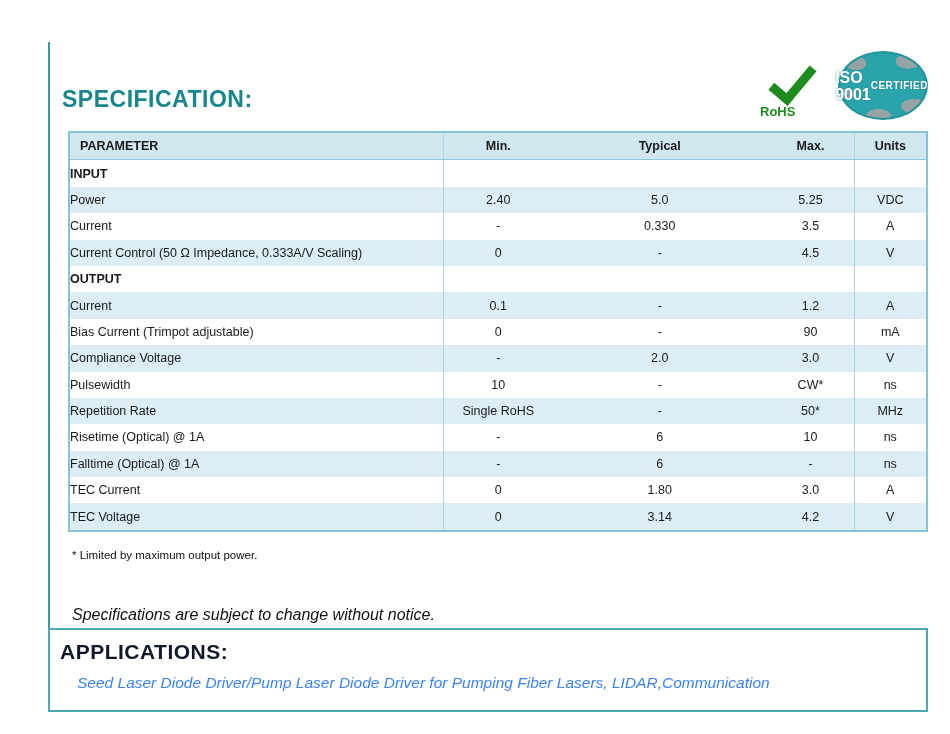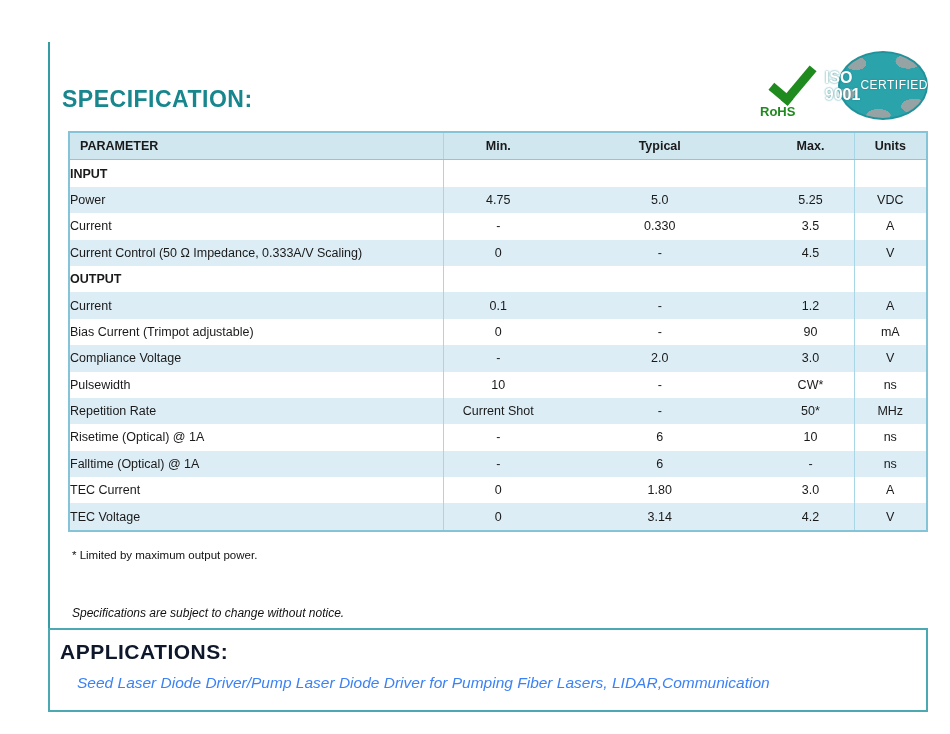--- a/index.html
+++ b/index.html
@@ -32,21 +32,21 @@
       radial-gradient(ellipse 17px 11px at 20% 18%, #96a3a4 60%, transparent 61%),
       radial-gradient(ellipse 21px 12px at 78% 15%, #96a3a4 60%, transparent 61%),
       radial-gradient(ellipse 13px 9px  at 10% 62%, #96a3a4 60%, transparent 61%),
       radial-gradient(ellipse 22px 12px at 85% 80%, #96a3a4 60%, transparent 61%),
       radial-gradient(ellipse 20px 10px at 45% 93%, #96a3a4 60%, transparent 61%),
       #2ba3ab;
     display:flex;flex-direction:row;align-items:center;justify-content:flex-end;
     box-shadow:inset 0 0 0 2px #22929a;
   }
   .iso-line1{font-size:16px;font-weight:bold;color:#ffffff;line-height:17px;text-shadow:0 0 2px #1d858d;}
-  .iso-line2{font-size:12px;font-weight:normal;color:#ffffff;line-height:13px;letter-spacing:0.5px;text-shadow:0 0 2px #1d858d;}
+  .iso-line2{font-size:10px;font-weight:bold;color:#ffffff;line-height:13px;letter-spacing:0.5px;text-shadow:0 0 2px #1d858d;}
 
   
   table.spec{
     position:absolute;left:68px;top:131px;width:860px;border-collapse:collapse;
     font-size:12.5px;table-layout:fixed;border:2px solid #85c4d7;
   }
   table.spec th, table.spec td{
     height:26.4px;padding:0;line-height:14px;vertical-align:middle;
     overflow:hidden;white-space:nowrap;
   }
@@ -55,21 +55,21 @@
   }
   table.spec thead th.param{text-align:left;padding-left:10px;margin-left:44px;}
   td.param{text-align:left;padding-left:10px;}
   td.min, td.typical, td.max, td.units{text-align:center;}
   .bsep{border-right:1px solid #a9d6e4;}
   tbody tr:nth-child(even) td{background:#dcedf5;}
   tr.section td.param{font-weight:bold;text-align:left;padding-left:0;}
 
   
   .footnote1{position:absolute;left:72px;top:549px;font-size:11.5px;color:#111;}
-  .footnote2{position:absolute;left:72px;top:606px;font-size:12px;font-style:italic;color:#111;}
+  .footnote2{position:absolute;left:72px;top:606px;font-size:16px;font-style:italic;color:#111;}
 
   
   .apps-box{
     position:absolute;left:48px;top:628px;width:876px;height:80px;
     border:2px solid #4aa9b3;background:#ffffff;
   }
   .apps-heading{
     position:absolute;left:10px;top:10px;font-size:21px;font-weight:bold;
     color:#0f172a;letter-spacing:0.5px;
   }
@@ -115,21 +115,21 @@
   <tbody>
       <tr class="section">
         <td class="param bsep">INPUT</td>
         <td class="min"></td>
         <td class="typical"></td>
         <td class="max bsep"></td>
         <td class="units"></td>
       </tr>
       <tr>
         <td class="param bsep">Power</td>
-        <td class="min">4.75</td>
+        <td class="min">2.40</td>
         <td class="typical">5.0</td>
         <td class="max bsep">5.25</td>
         <td class="units">VDC</td>
       </tr>
       <tr>
         <td class="param bsep">Current</td>
         <td class="min">-</td>
         <td class="typical">0.330</td>
         <td class="max bsep">3.5</td>
         <td class="units">A</td>
@@ -171,21 +171,21 @@
       </tr>
       <tr>
         <td class="param bsep">Pulsewidth</td>
         <td class="min">10</td>
         <td class="typical">-</td>
         <td class="max bsep">CW*</td>
         <td class="units">ns</td>
       </tr>
       <tr>
         <td class="param bsep">Repetition Rate</td>
-        <td class="min">Current Shot</td>
+        <td class="min">Single RoHS</td>
         <td class="typical">-</td>
         <td class="max bsep">50*</td>
         <td class="units">MHz</td>
       </tr>
       <tr>
         <td class="param bsep">Risetime (Optical) @ 1A</td>
         <td class="min">-</td>
         <td class="typical">6</td>
         <td class="max bsep">10</td>
         <td class="units">ns</td>

